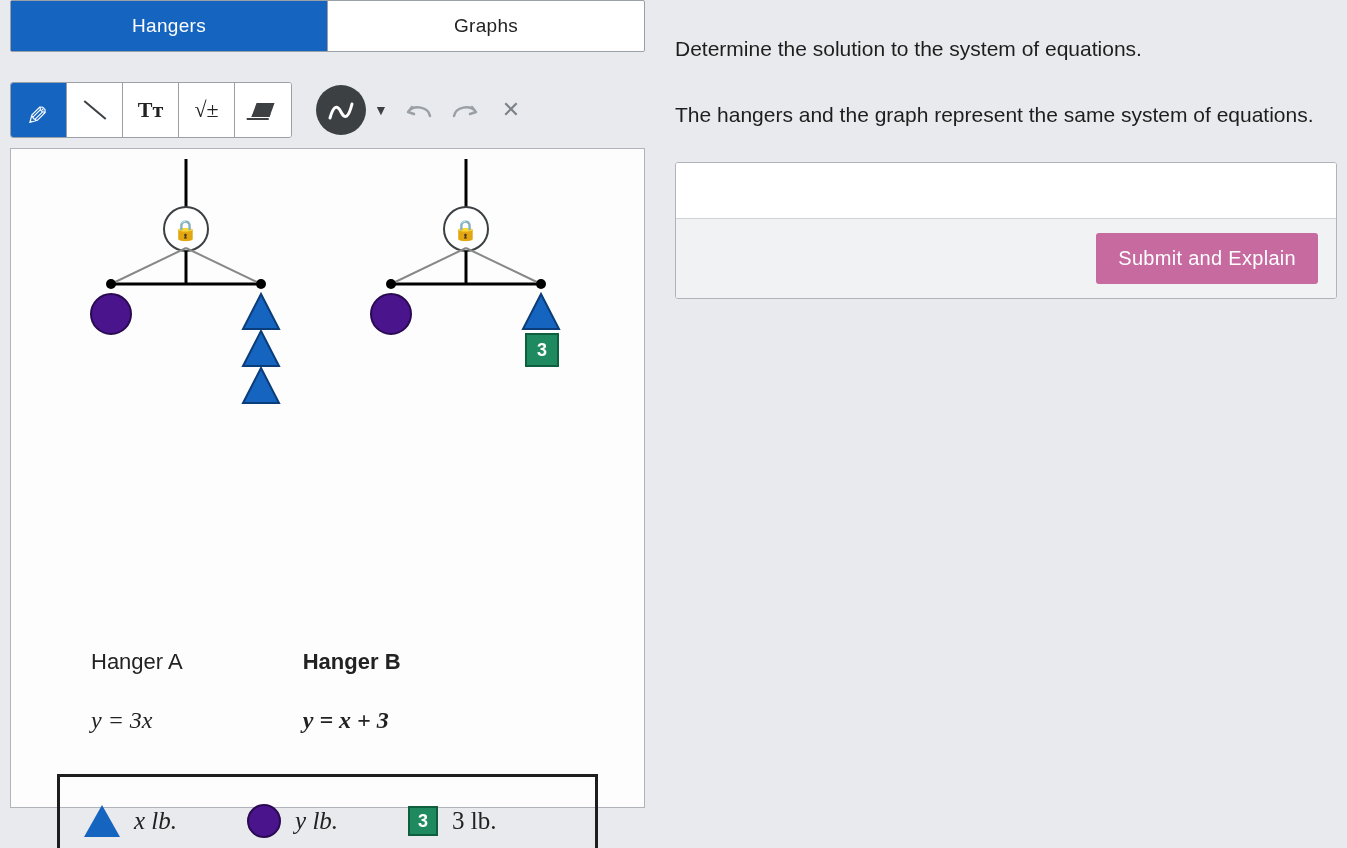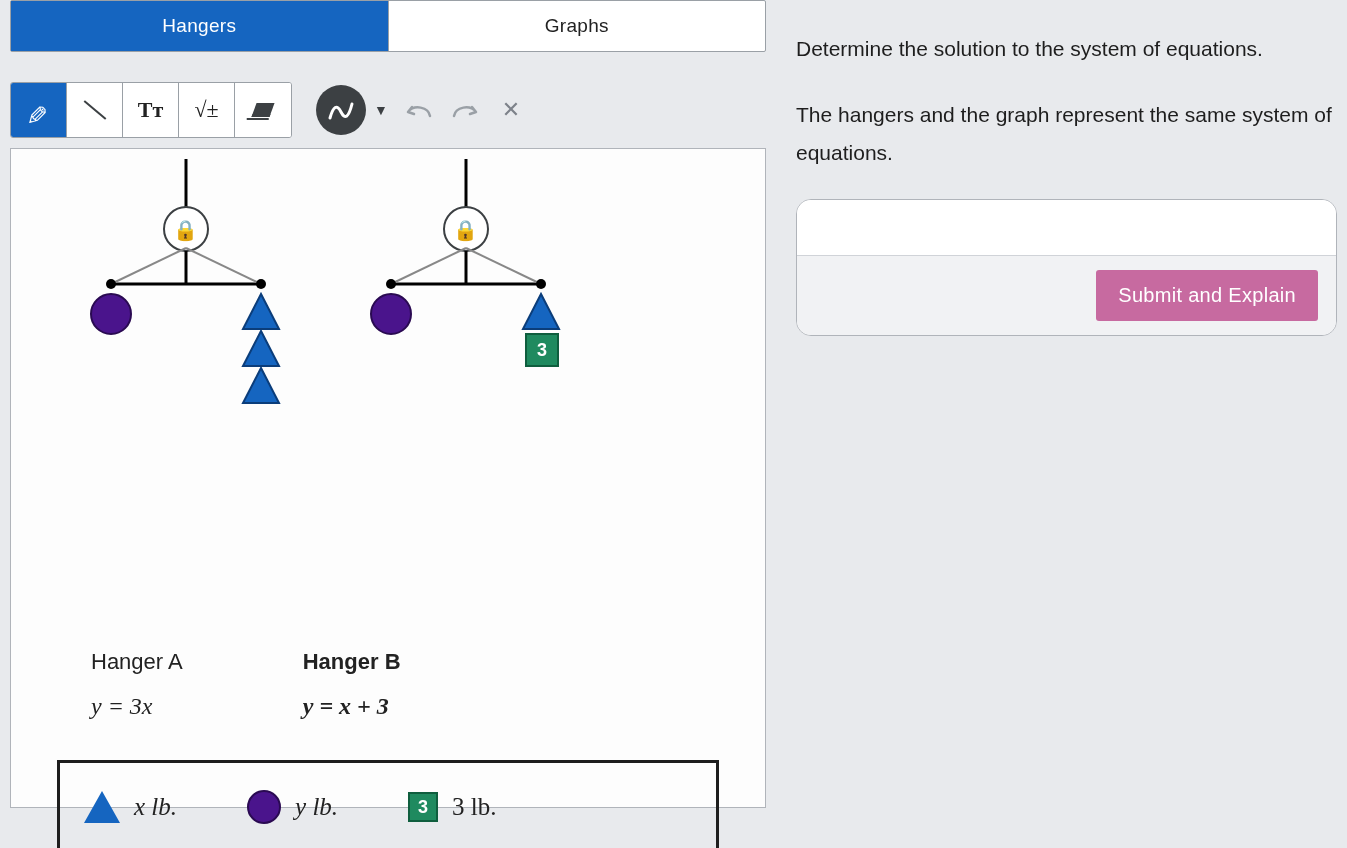--- a/index.html
+++ b/index.html
@@ -9,21 +9,21 @@
     width: 1347px;
     height: 848px;
     overflow: hidden;
     color: #222;
   }
   .page {
     display: flex;
     gap: 30px;
     padding: 0 10px;
   }
-  .left-col { width: 756px; }
+  .left-col { width: 635px; }
   .right-col { flex: 1; padding-top: 10px; }
 
   
   .tabs { display: flex; border: 1px solid #9aa0a6; border-radius: 2px; background:#fff; }
   .tab {
     flex: 1; text-align: center; padding: 14px 0; font-size: 19px;
     cursor: pointer; border-right: 1px solid #9aa0a6; letter-spacing:0.3px;
   }
   .tab:last-child { border-right: none; }
   .tab.active { background: #1565c0; color: #fff; }
@@ -53,36 +53,36 @@
 
   
   .canvas {
     border:1px solid #b0b4ba; background:#fdfdfd; margin-top:10px;
     height: 660px; position:relative; padding:10px;
   }
   .hanger-row{ display:flex; gap:70px; padding-left:60px;}
   .hanger{ width:210px; position:relative; }
   .hanger-labels{ display:flex; gap:90px; padding-left:70px; margin-top:230px;}
   .hlab{ font-size:22px; }
-  .heq{ font-family:'Times New Roman', serif; font-size:24px; font-style:italic; margin-top:18px;}
+  .heq{ font-family:'Times New Roman', serif; font-size:24px; font-style:italic; margin-top:32px;}
 
   .legend-box{
     border:3px solid #1e1e1e; margin:40px 36px 0 36px; padding:27px 24px;
     display:flex; align-items:center; gap:70px; font-size:24px;
   }
   .legend-item{ display:flex; align-items:center; gap:14px;}
   .blue-tri{ width:0;height:0;border-left:18px solid transparent; border-right:18px solid transparent; border-bottom:32px solid #1565c0;}
   .purple-circ{ width:34px;height:34px;border-radius:50%; background:#4a148c; border:2px solid #2a0a52;}
   .green-sq{ width:30px;height:30px;background:#1f8a5f; color:#fff; display:flex; align-items:center;justify-content:center; font-size:18px; font-weight:bold; border:2px solid #0f5e3e;}
   .legend-text{ font-family:'Times New Roman', serif; font-size:25px;}
   .legend-text .var{ font-style:italic;}
 
   
   .instr{ font-size:21px; line-height:1.8; color:#1e1e1e; margin-bottom:28px;}
-  .answer-box{ border:1px solid #b0b4ba; background:#fff; border-radius:15px; overflow:hidden;}
+  .answer-box{ border:1px solid #b0b4ba; background:#fff; border-radius:3px; overflow:hidden;}
   .answer-input{ height:56px; border-bottom:1px solid #d0d3d8; padding:10px; font-size:18px; outline:none; width:100%; border-top:none;border-left:none;border-right:none;}
   .answer-footer{ background:#f1f2f4; padding:14px 18px; display:flex; justify-content:flex-end;}
   .submit-btn{ background:#c76aa0; color:#fff; border:none; padding:14px 22px; font-size:20px; border-radius:3px; cursor:pointer; letter-spacing:0.3px;}
 
   .lock-circle{ fill:#fff; stroke:#3c4043; stroke-width:2;}
   .shape-circle{ fill:#4a148c; stroke:#2a0a52; stroke-width:2;}
   .shape-tri{ fill:#1565c0; stroke:#0b3d7a; stroke-width:2;}
   .shape-sq{ fill:#1f8a5f; stroke:#0f5e3e; stroke-width:2;}
 </style>
 </head>

